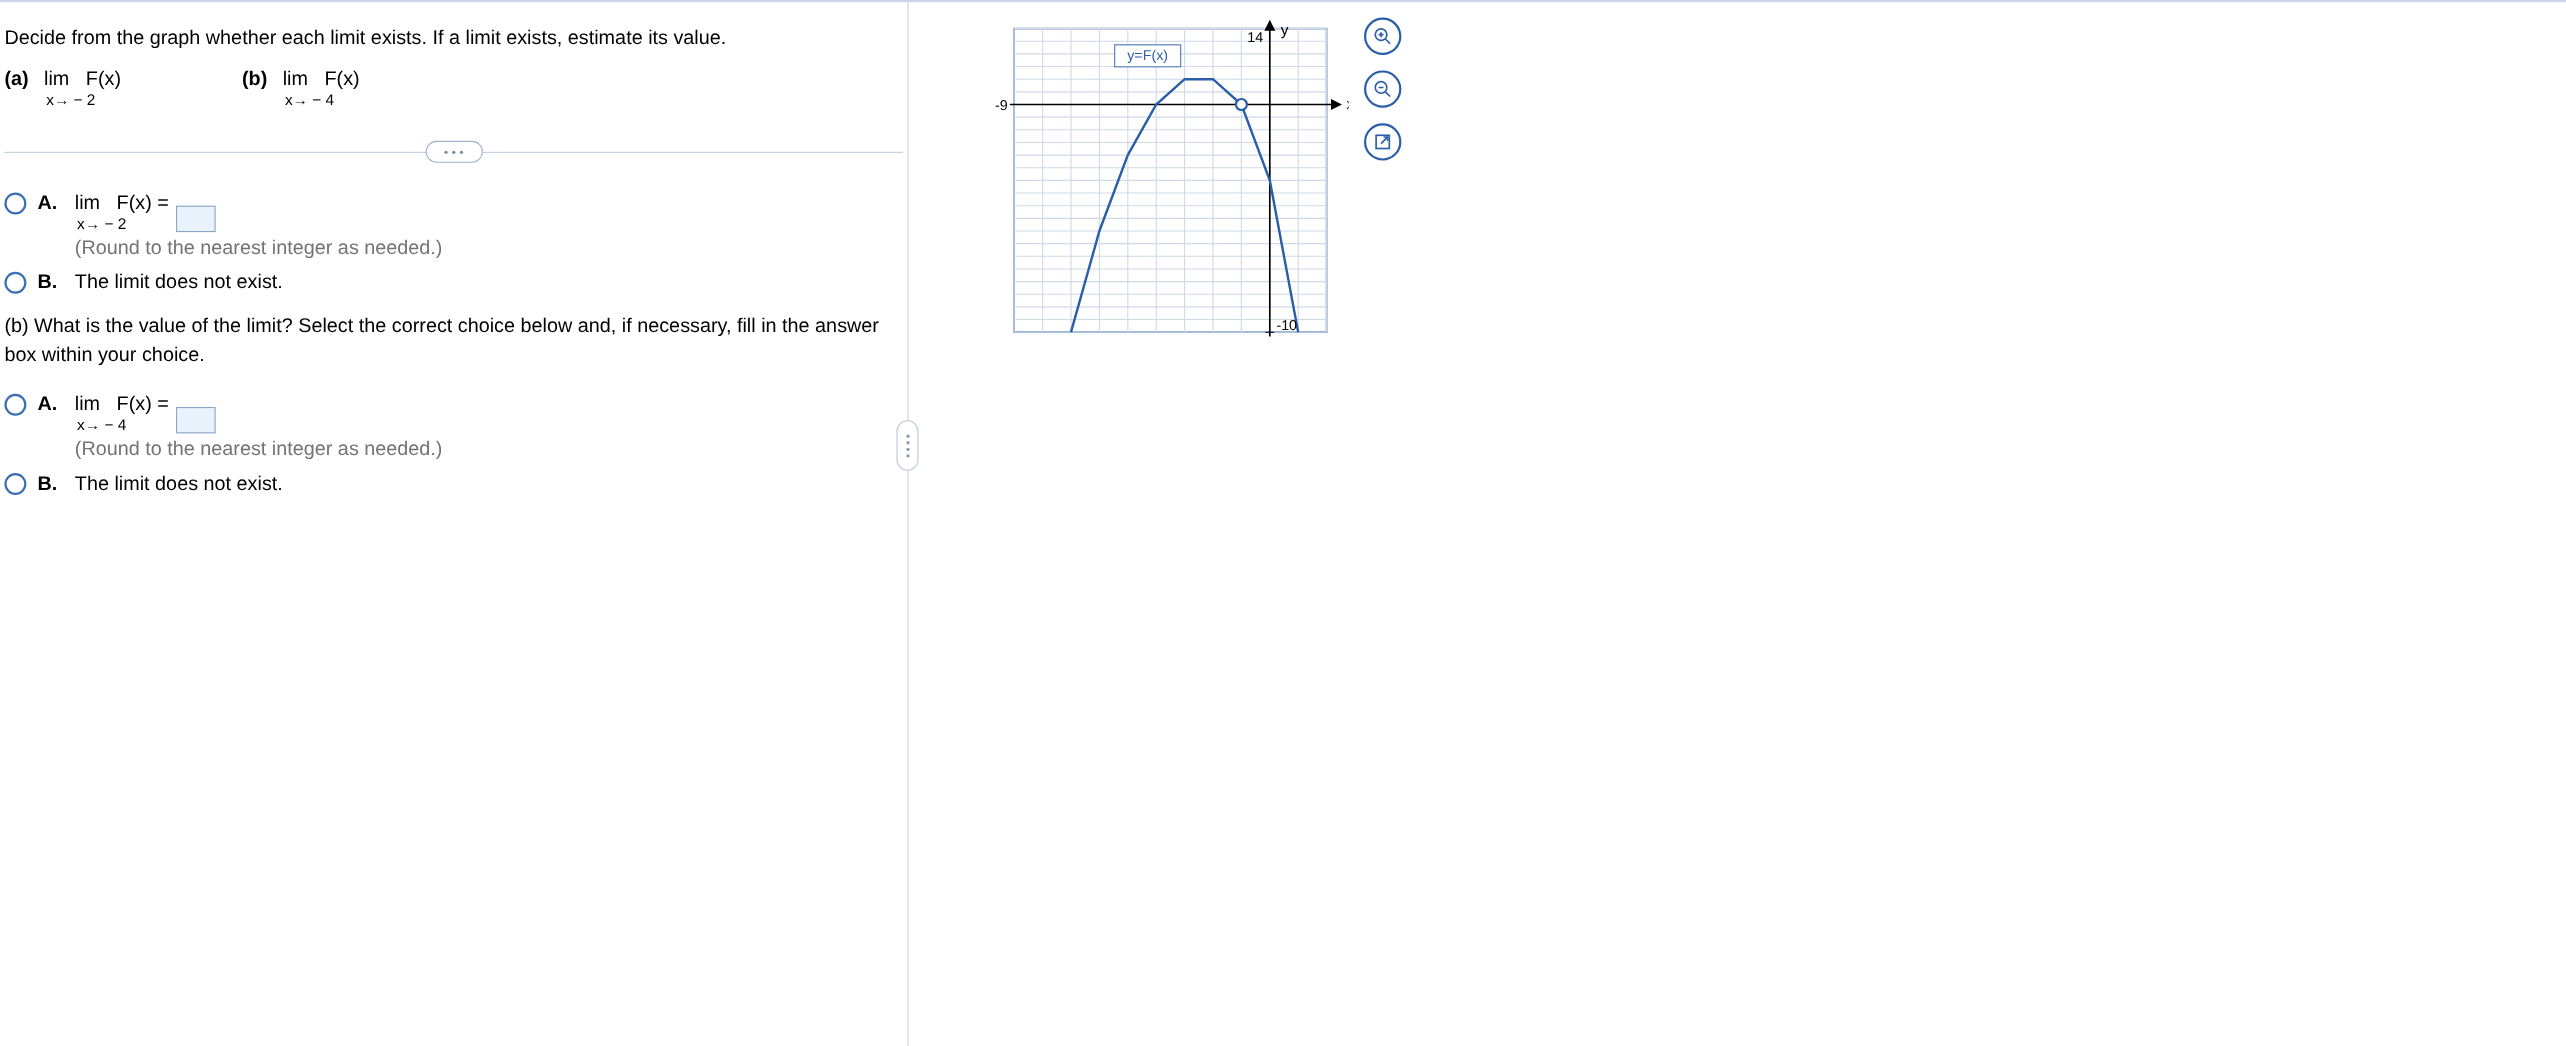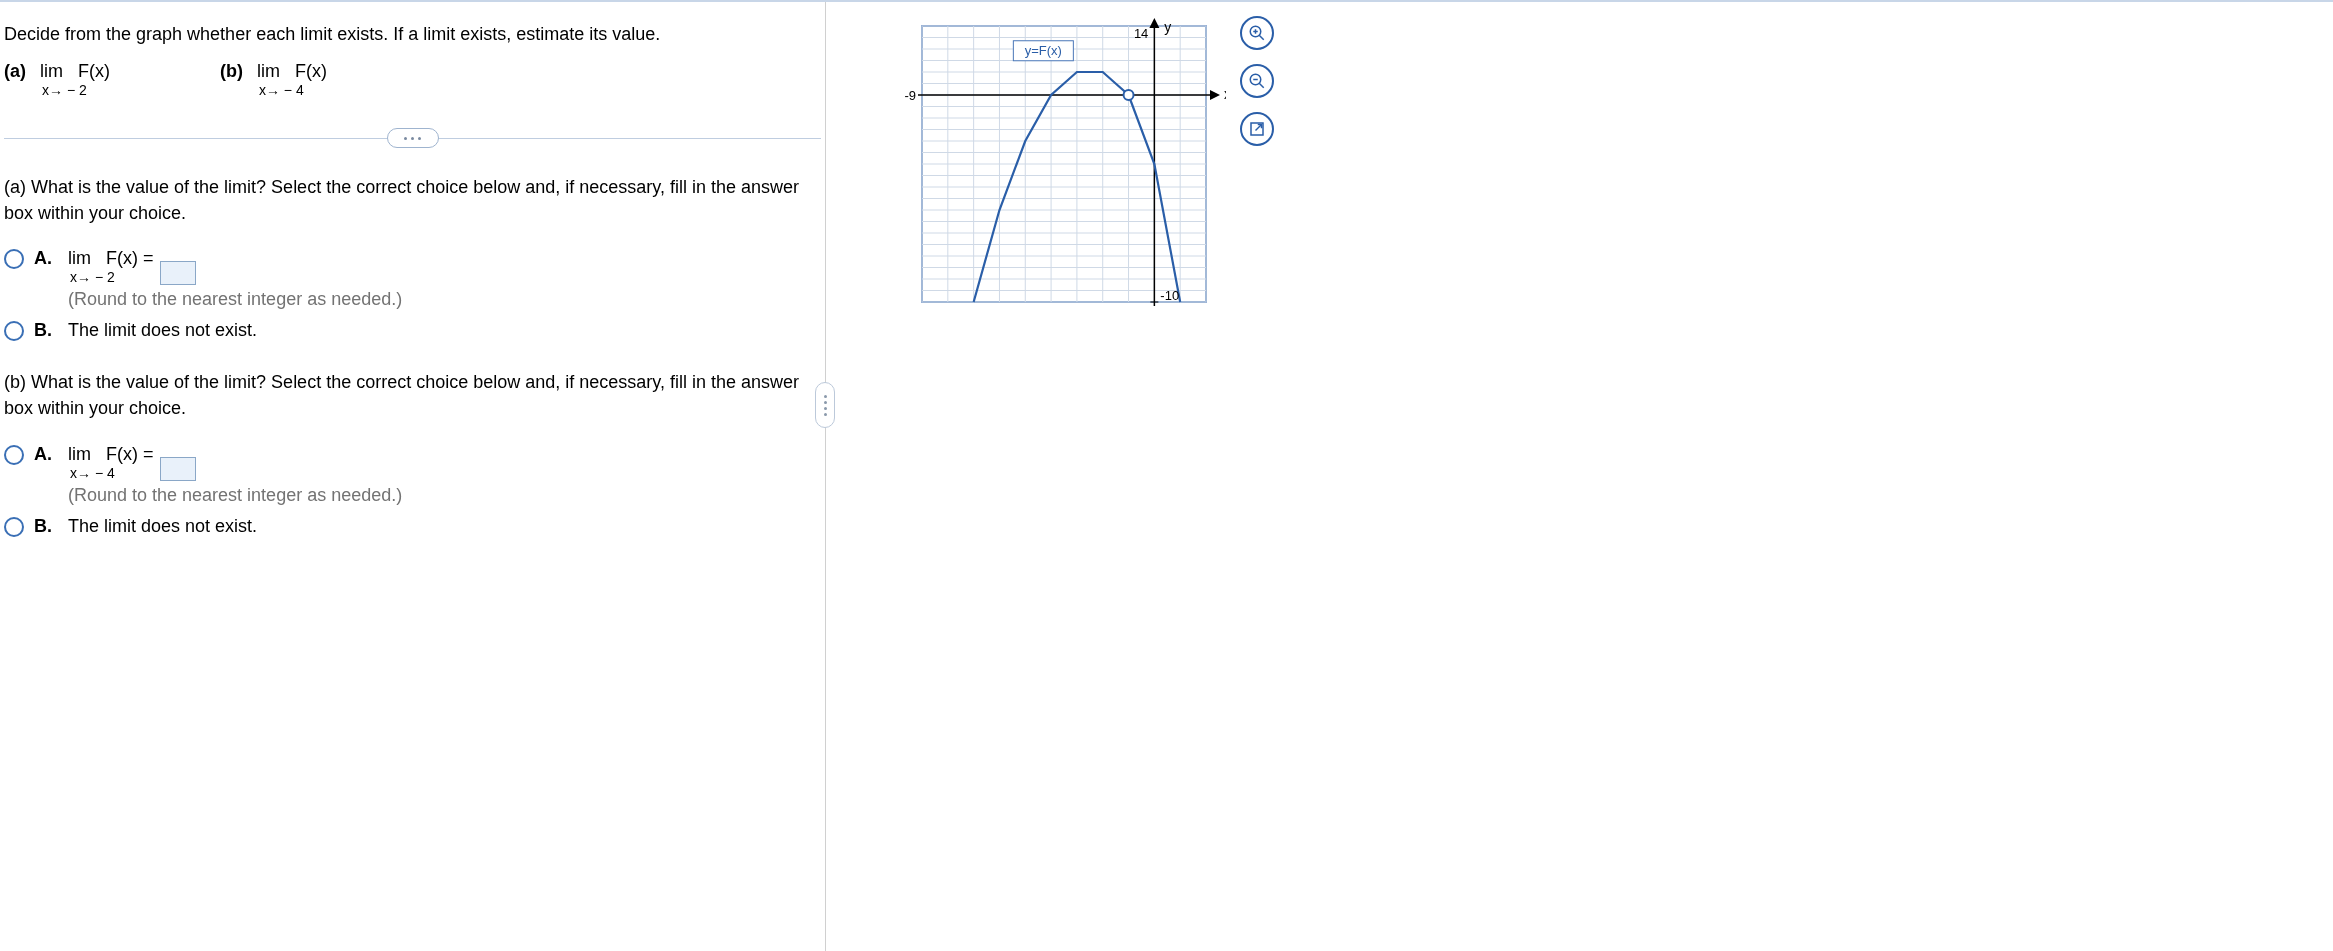--- a/index.html
+++ b/index.html
@@ -60,21 +60,20 @@
 
     <div class="hr-row">
       <div class="hr-line"></div>
       <div class="dots-pill">
           <span></span>
           <span></span>
           <span></span>
         </div>
     </div>
 
-    <p class="q">(a) What is the value of the limit? Select the correct choice below and, if necessary, fill in the answer box within your choice.</p>
 
     <div class="choice">
       <div class="radio"></div>
       <div class="lbl">A.</div>
       <div class="choice-body">
         <div class="limline">
           <div class="lim">
             <div class="top"><span>lim</span>&nbsp;&nbsp;&nbsp;<span>F(x) =</span></div>
             <div class="bot">x→ − 2</div>
           </div>
@@ -82,21 +81,21 @@
         </div>
         <div class="round">(Round to the nearest integer as needed.)</div>
       </div>
     </div>
     <div class="choice">
       <div class="radio"></div>
       <div class="lbl">B.</div>
       <div class="choice-body">The limit does not exist.</div>
     </div>
 
-    <p class="q" style="margin-top:28px">(b) What is the value of the limit? Select the correct choice below and, if necessary, fill in the answer box within your choice.</p>
+    <p class="q" style="margin-top:16px">(b) What is the value of the limit? Select the correct choice below and, if necessary, fill in the answer box within your choice.</p>
 
     <div class="choice">
       <div class="radio"></div>
       <div class="lbl">A.</div>
       <div class="choice-body">
         <div class="limline">
           <div class="lim">
             <div class="top"><span>lim</span>&nbsp;&nbsp;&nbsp;<span>F(x) =</span></div>
             <div class="bot">x→ − 4</div>
           </div>

